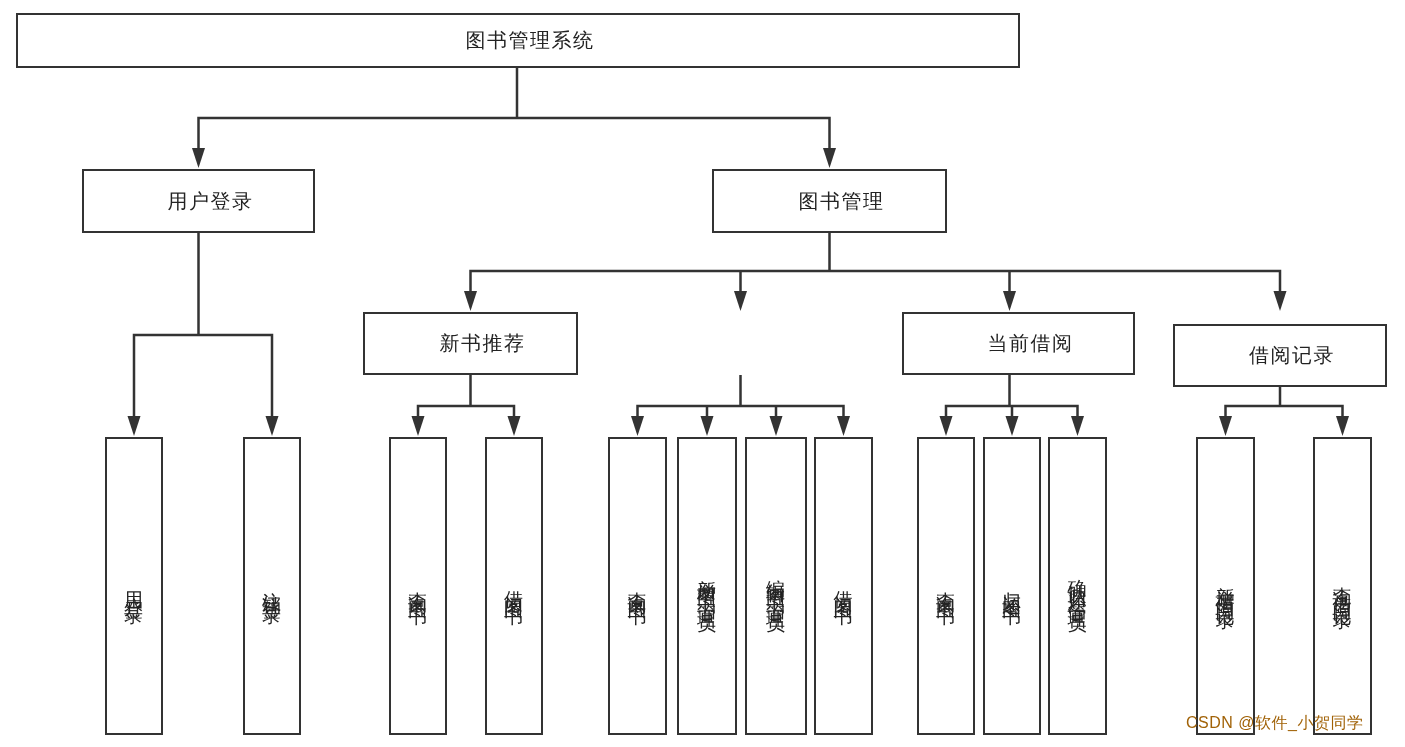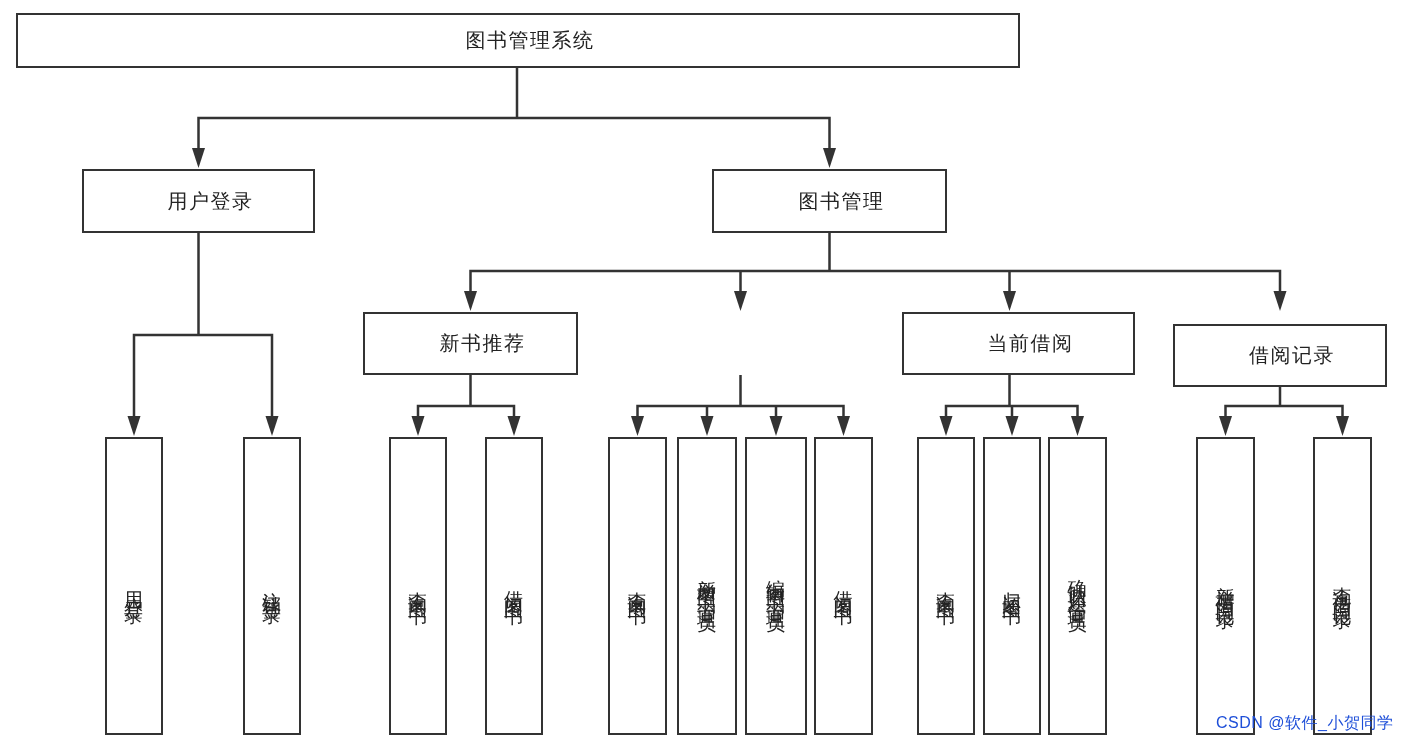--- a/index.html
+++ b/index.html
@@ -55,24 +55,23 @@
     line-height: 1;
     color: #232323;
     white-space: nowrap;
   }
   .watermark {
     position: absolute;
     left: 1186px;
     top: 713px;
     font-size: 16px;
     letter-spacing: 0.5px;
-    color: #1d4ed8;
+    color: #a16207;
     z-index: 5;
     white-space: nowrap;
-    margin-left: 30px;
   }
 </style>
 </head>
 <body>
 
 <div class="canvas">
 
   <svg class="connector-layer" width="1405" height="747" viewBox="0 0 1405 747" xmlns="http://www.w3.org/2000/svg">
     <g stroke="#333333" stroke-width="2.5" fill="none">
       <path d="M517 66 L517 118 M198.5 150 L198.5 118 L829.5 118 L829.5 150"></path>

